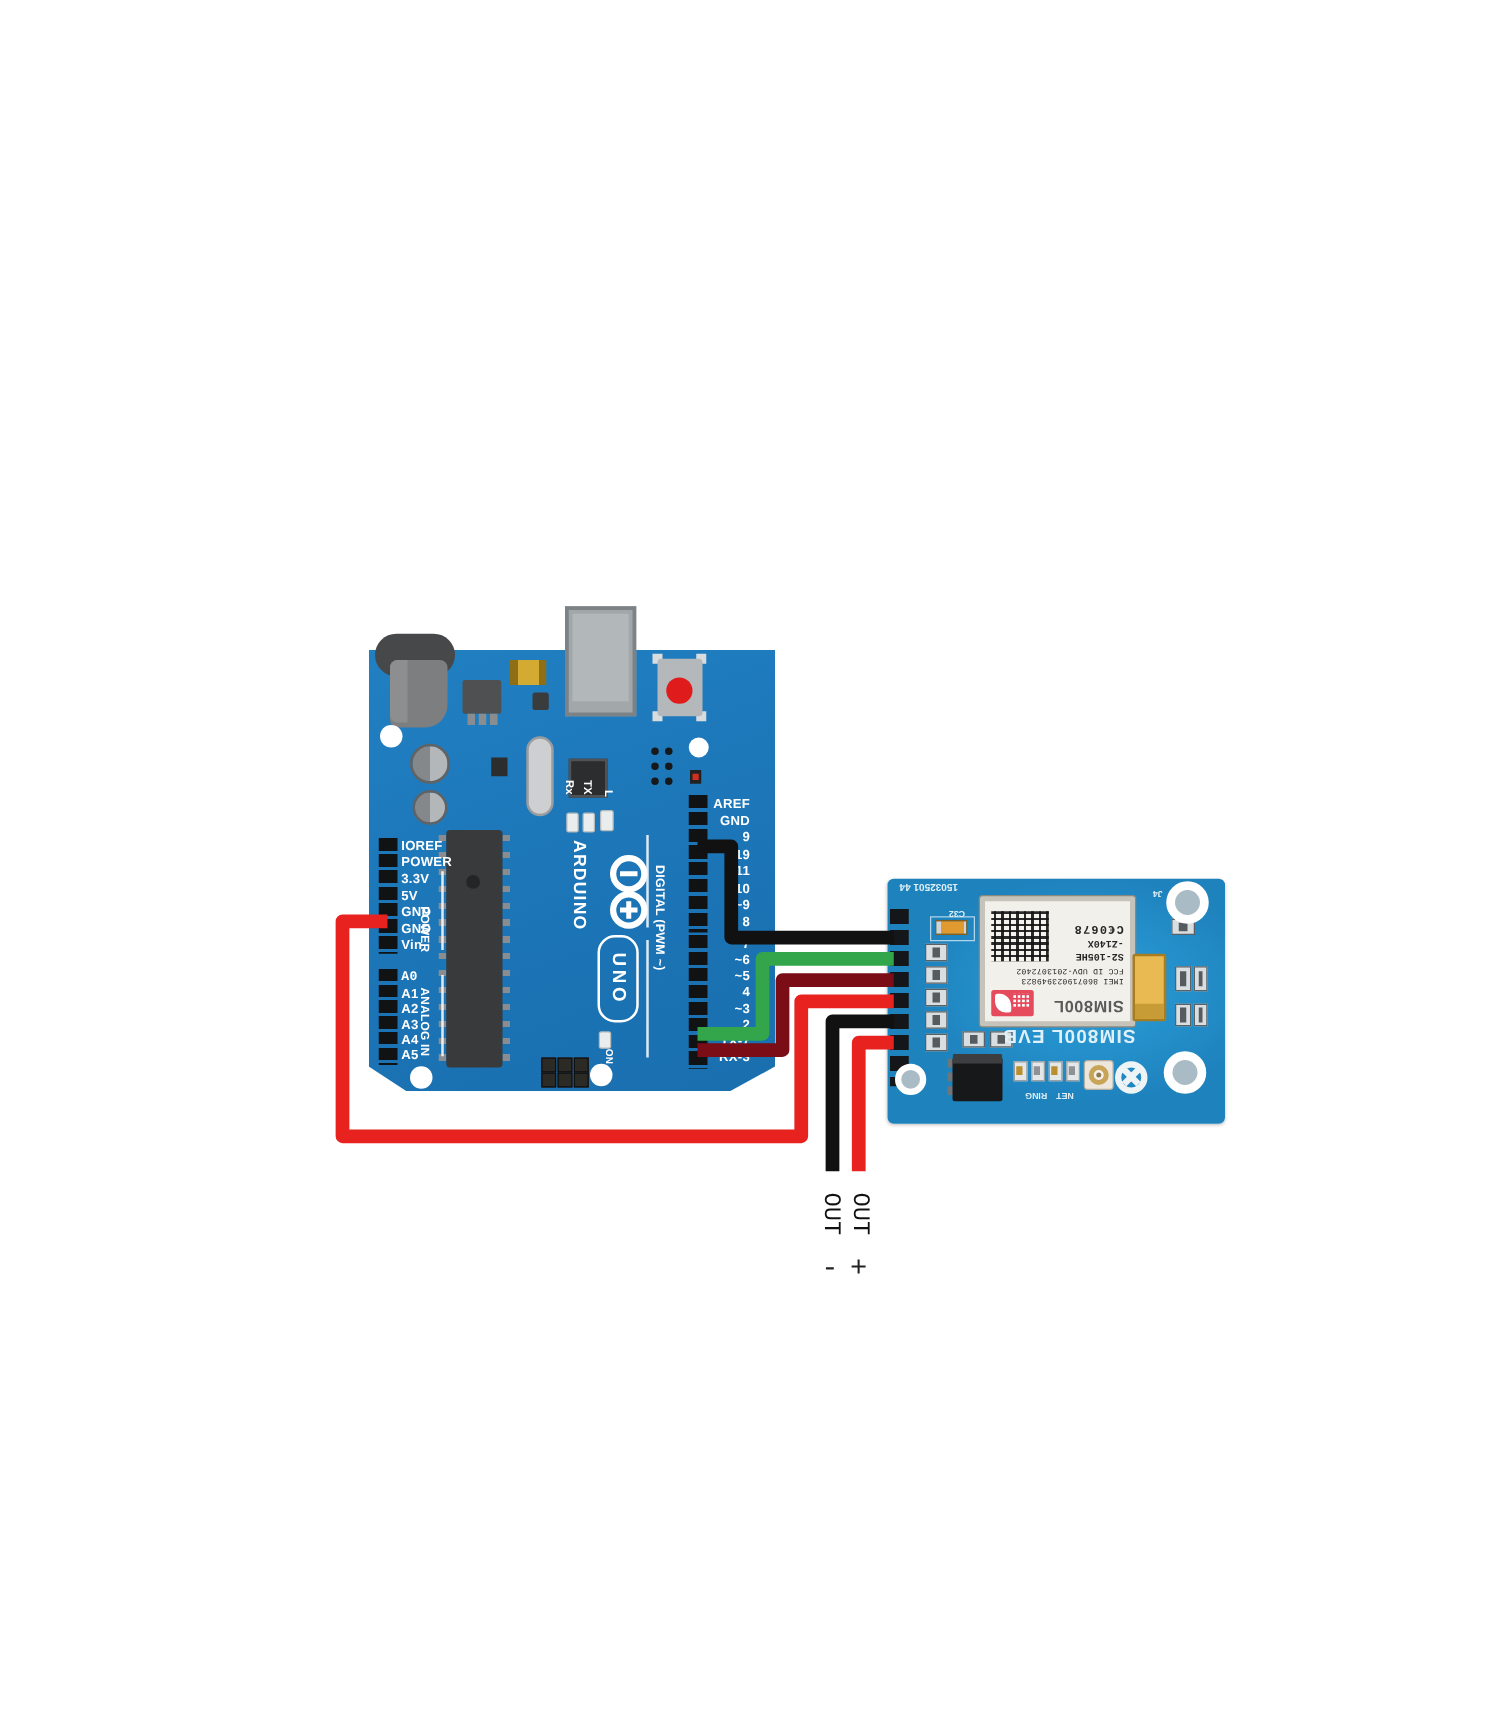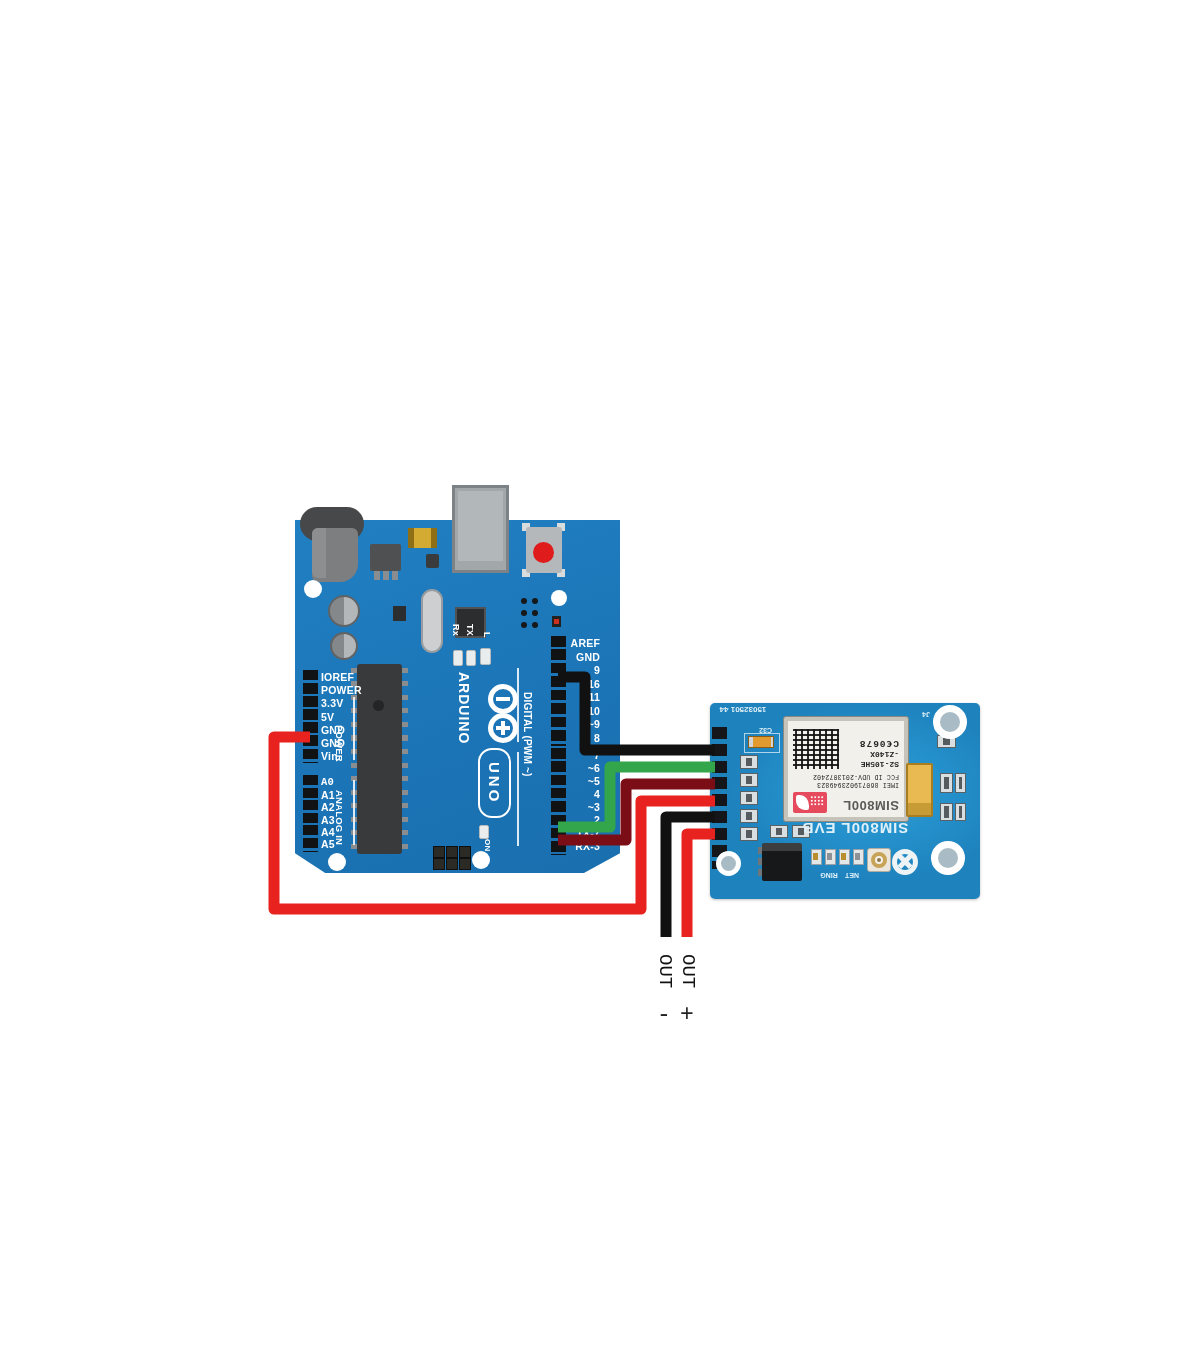--- a/index.html
+++ b/index.html
@@ -126,21 +126,21 @@
     </div>
 
     <div class="hdr hdr-ru"></div>
     <div class="hdr hdr-rl"></div>
     <div class="hdr hdr-lp"></div>
     <div class="hdr hdr-la"></div>
 
     <div class="pinlbl" style="right:20px;top:117px;">AREF</div>
     <div class="pinlbl" style="right:20px;top:131px;">GND</div>
     <div class="pinlbl" style="right:20px;top:144px;">9</div>
-    <div class="pinlbl" style="right:20px;top:158px;">16</div>
+    <div class="pinlbl" style="right:20px;top:158px;">19</div>
     <div class="pinlbl" style="right:20px;top:171px;">~11</div>
     <div class="pinlbl" style="right:20px;top:185px;">~10</div>
     <div class="pinlbl" style="right:20px;top:198px;">~9</div>
     <div class="pinlbl" style="right:20px;top:212px;">8</div>
 
     <div class="pinlbl" style="right:20px;top:229px;">7</div>
     <div class="pinlbl" style="right:20px;top:242px;">~6</div>
     <div class="pinlbl" style="right:20px;top:255px;">~5</div>
     <div class="pinlbl" style="right:20px;top:268px;">4</div>
     <div class="pinlbl" style="right:20px;top:281px;">~3</div>

